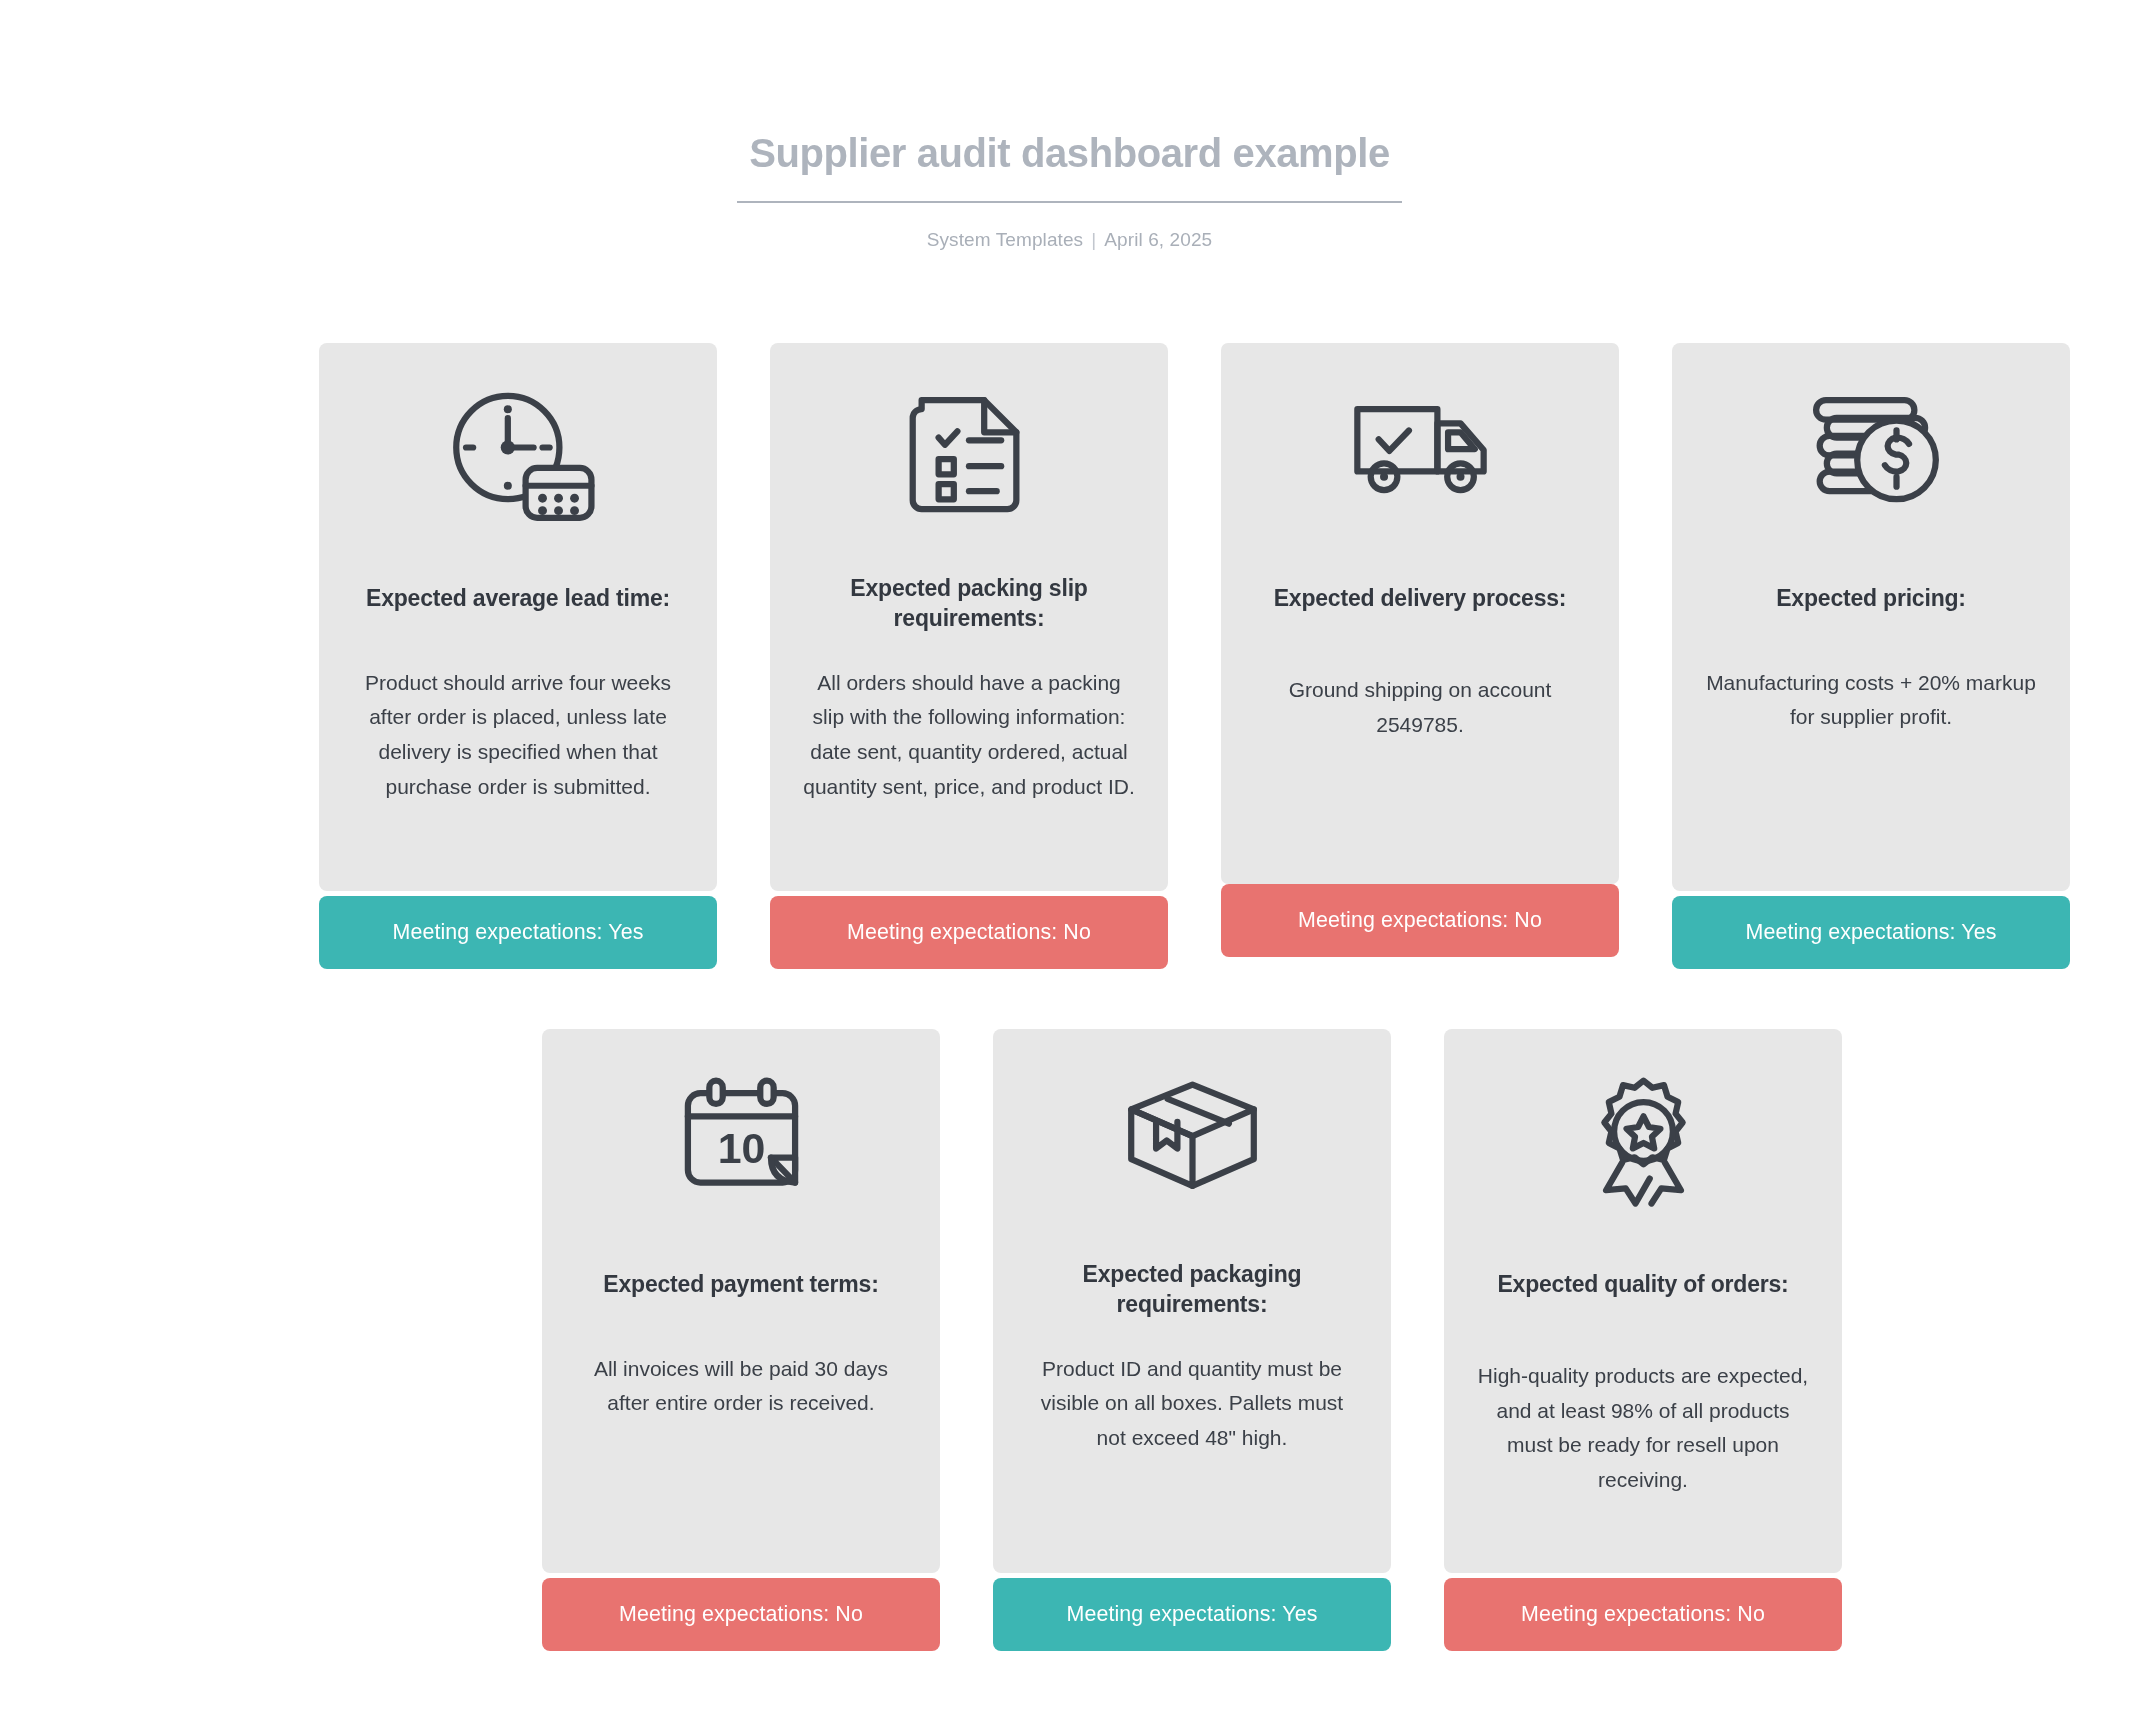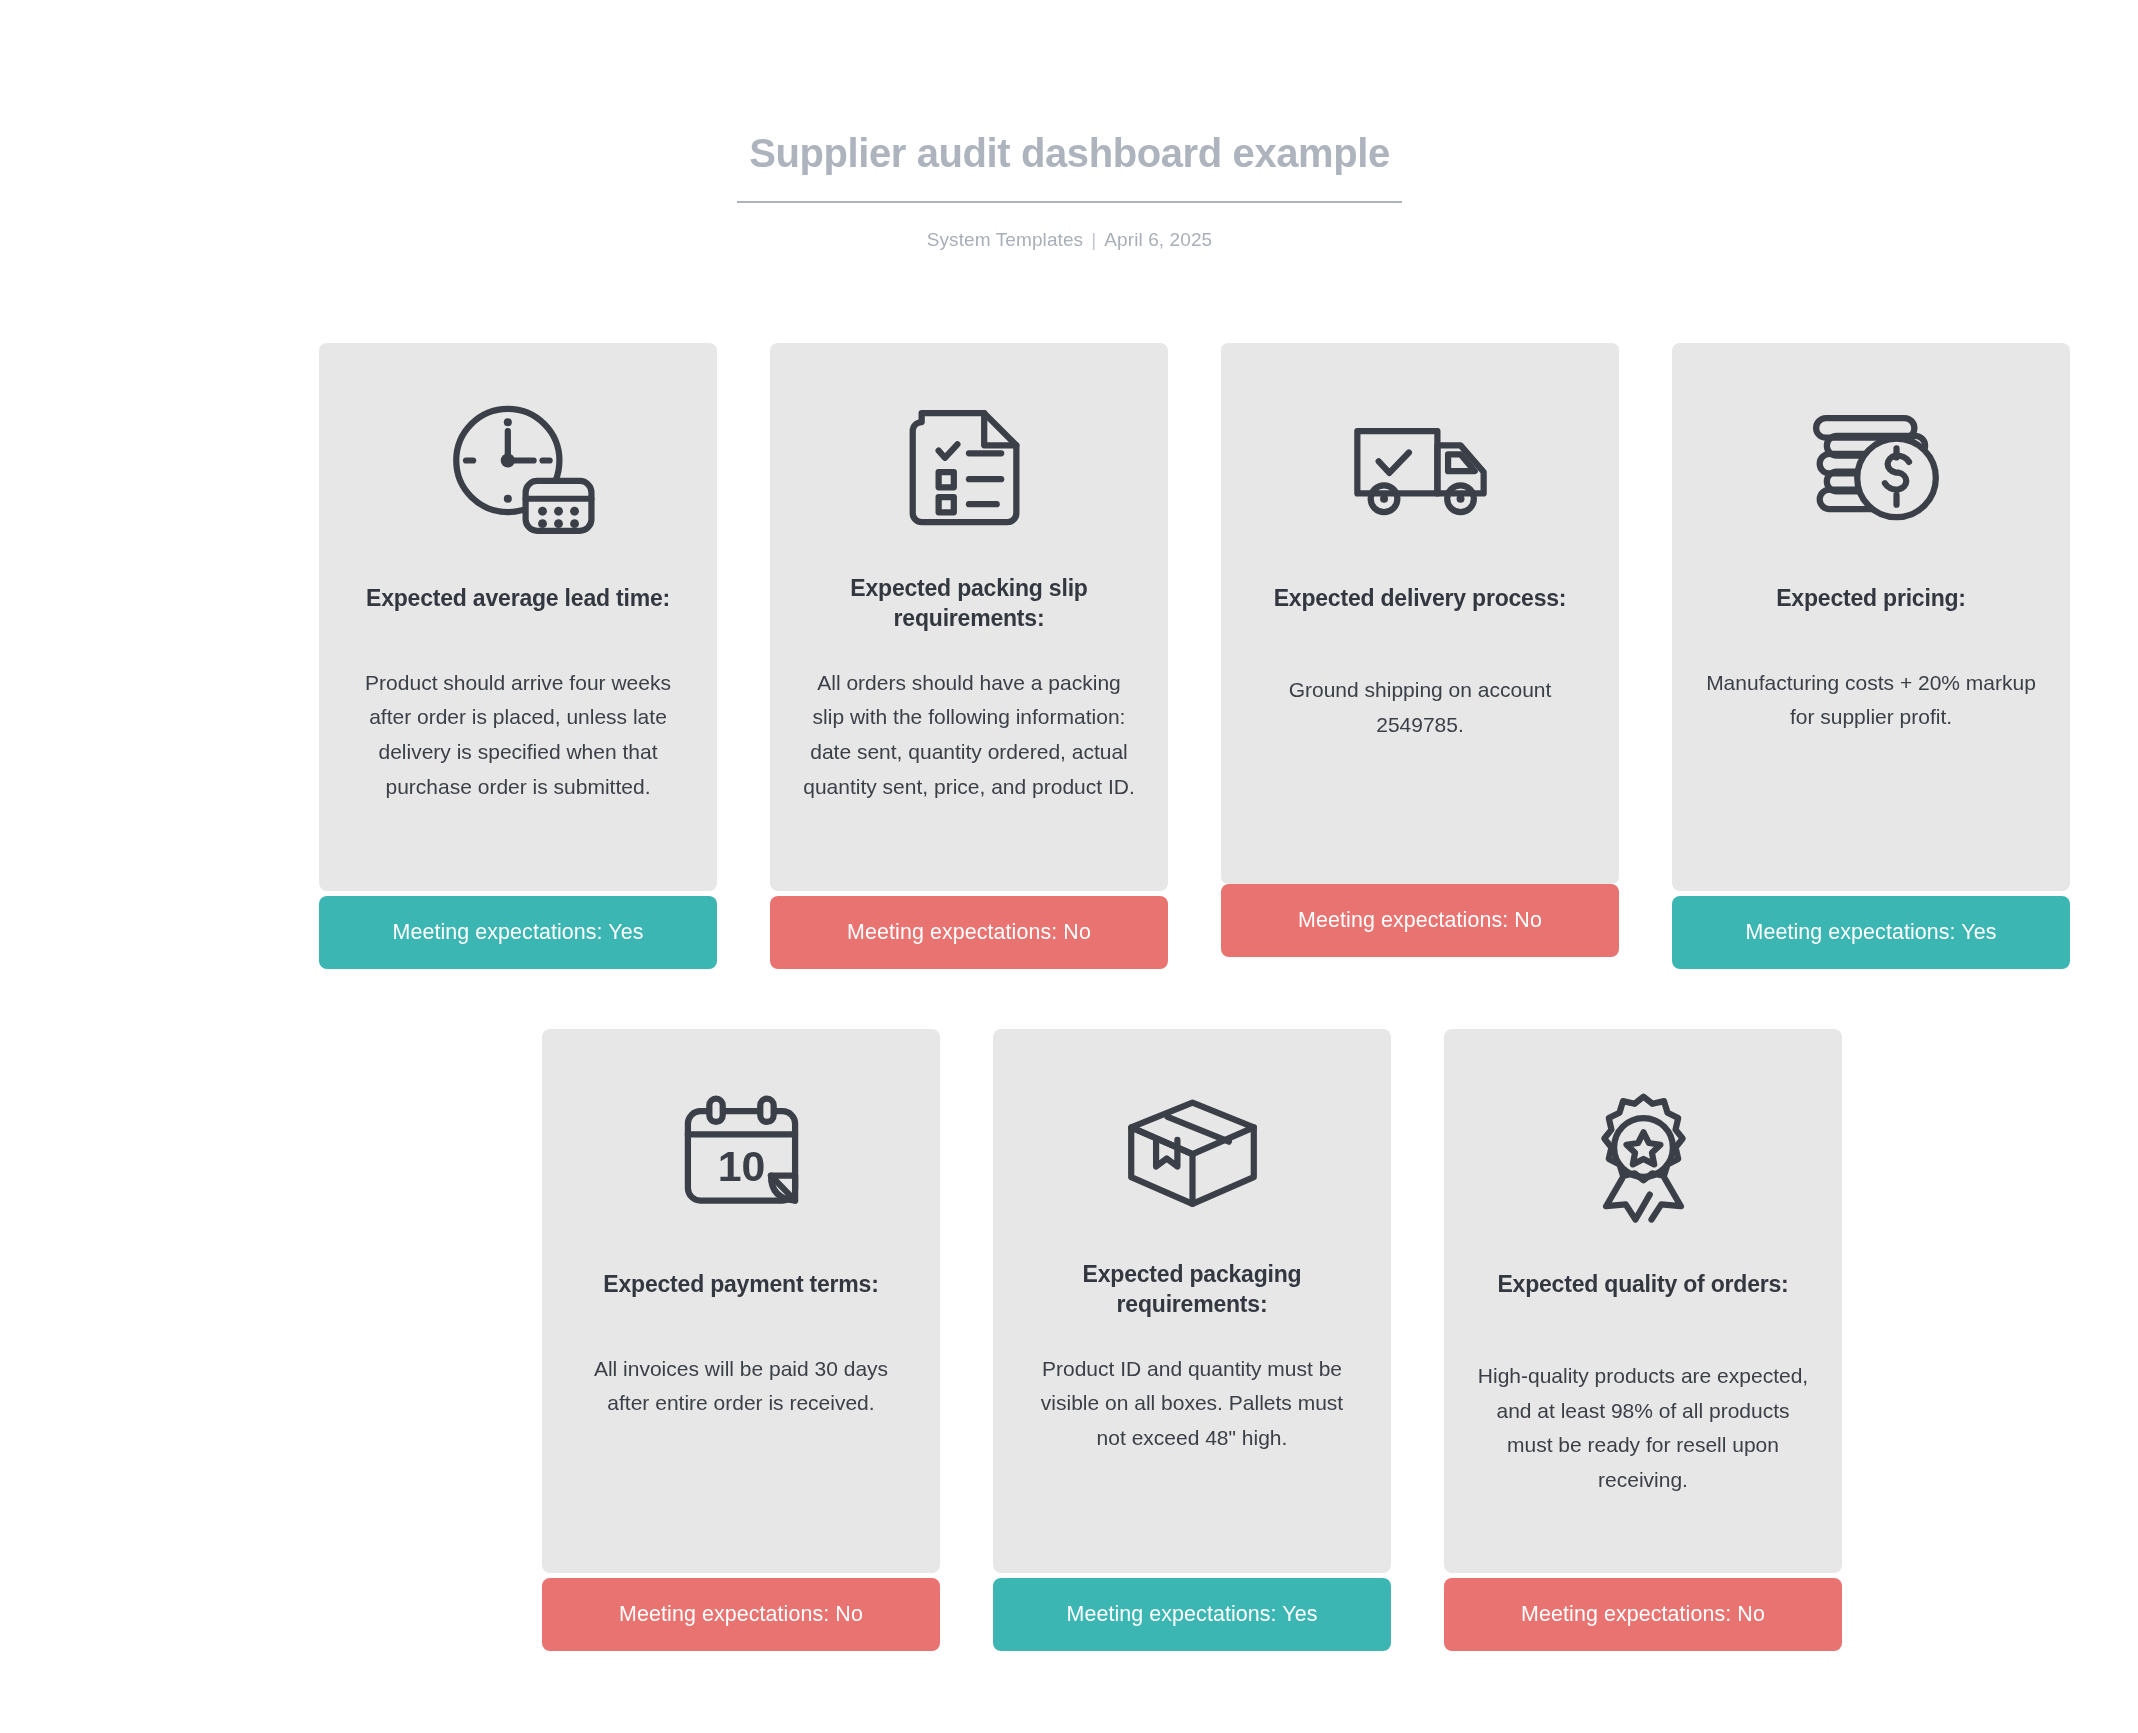--- a/index.html
+++ b/index.html
@@ -78,21 +78,21 @@
     align-items: center;
   }
   .row-2 .card-body { height: 544px; }
 
   
   .card.short .card-body { height: 541px; border-radius: 7px; }
 
   .icon-box {
     height: 169px;
     display: flex;
-    align-items: center;
+    align-items: flex-start;
     justify-content: center;
   }
   .icon-box svg {
     display: block;
   }
 
   .card-title {
     margin: 0;
     font-size: 23px;
     font-weight: bold;

